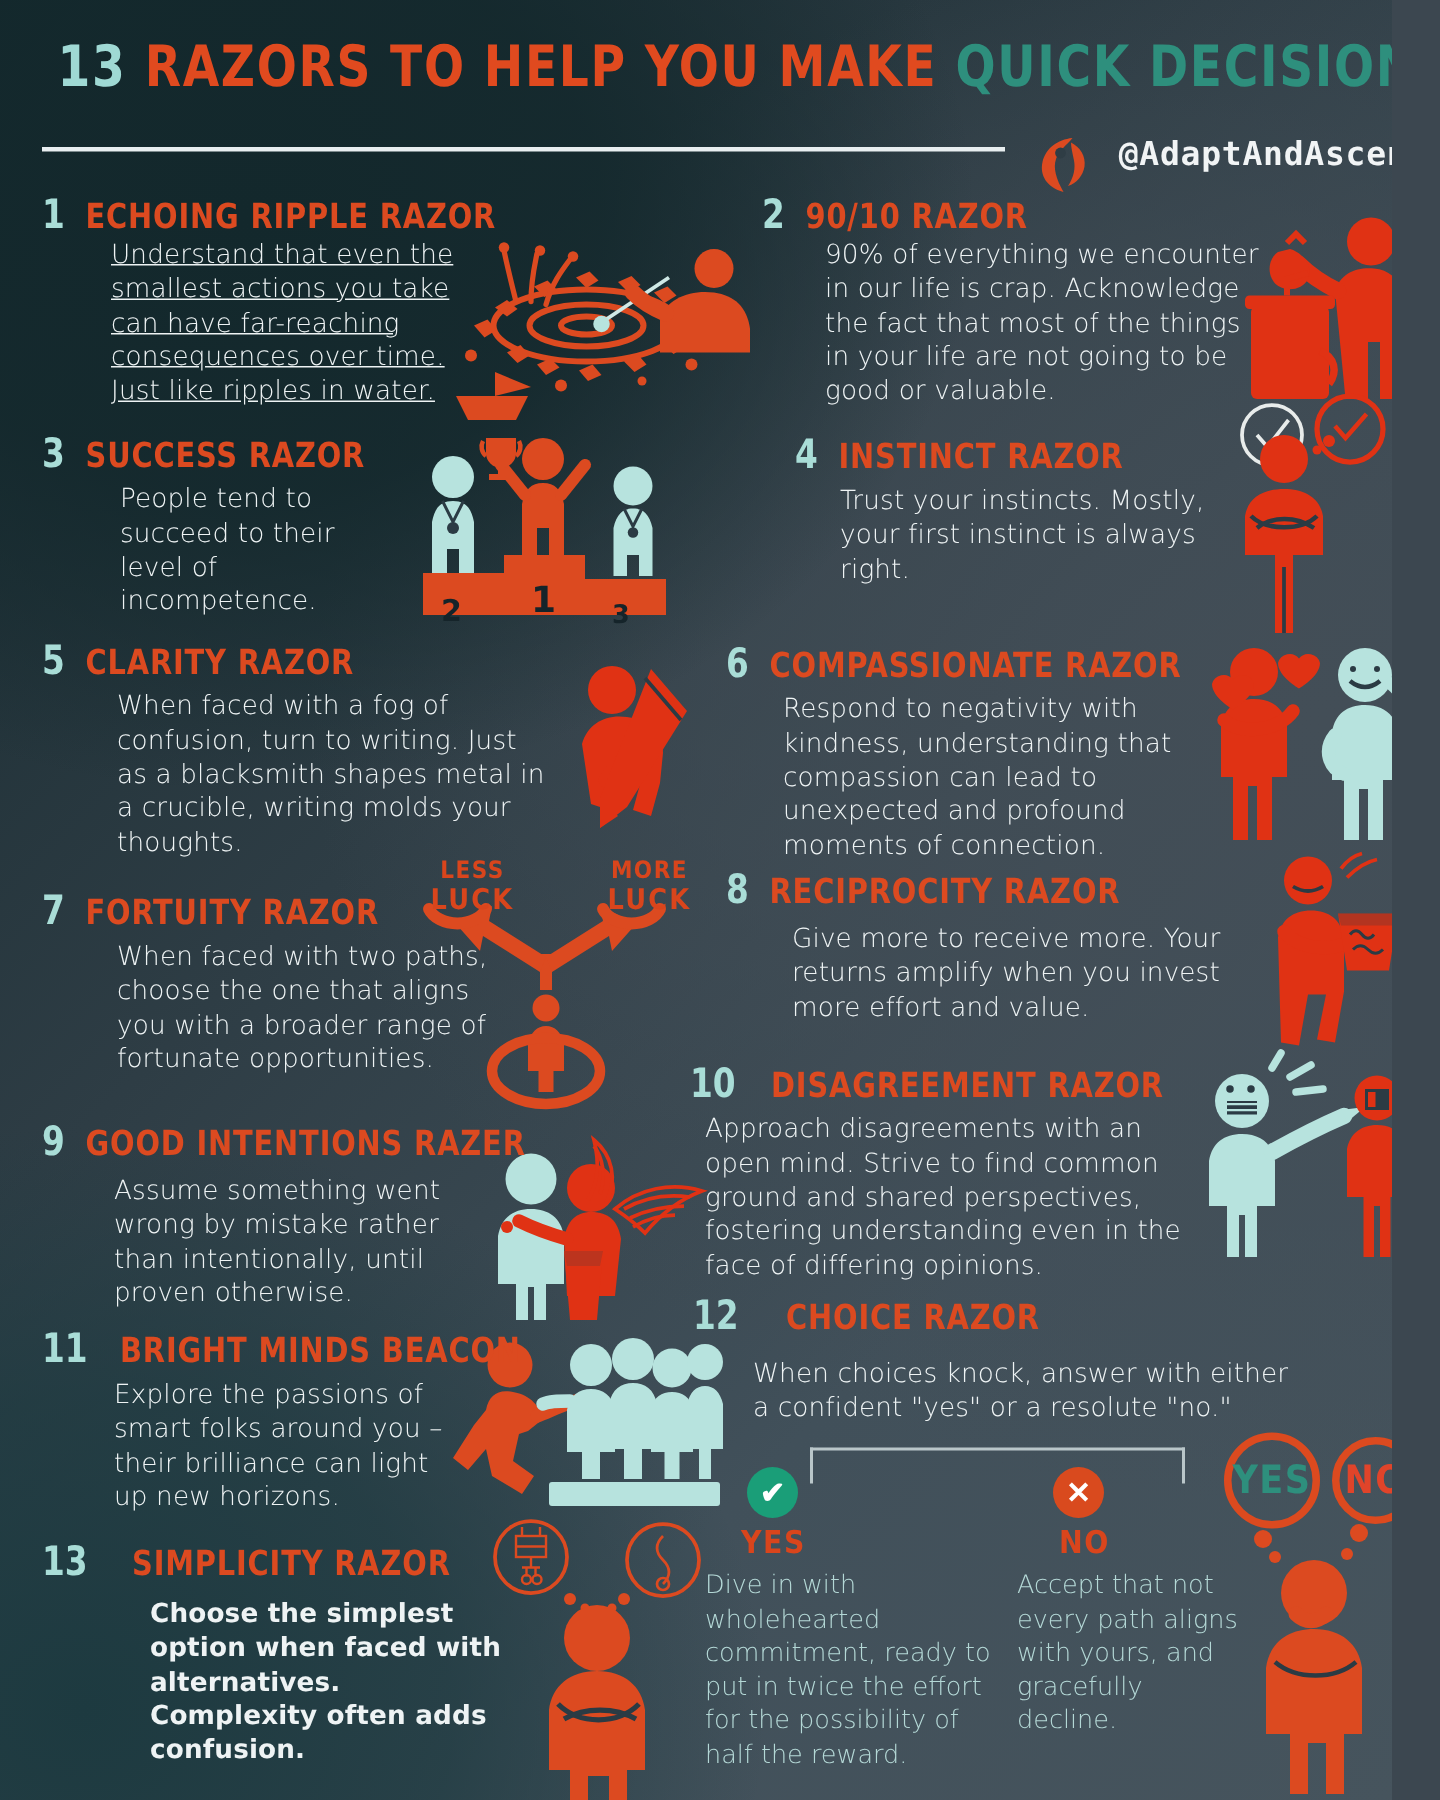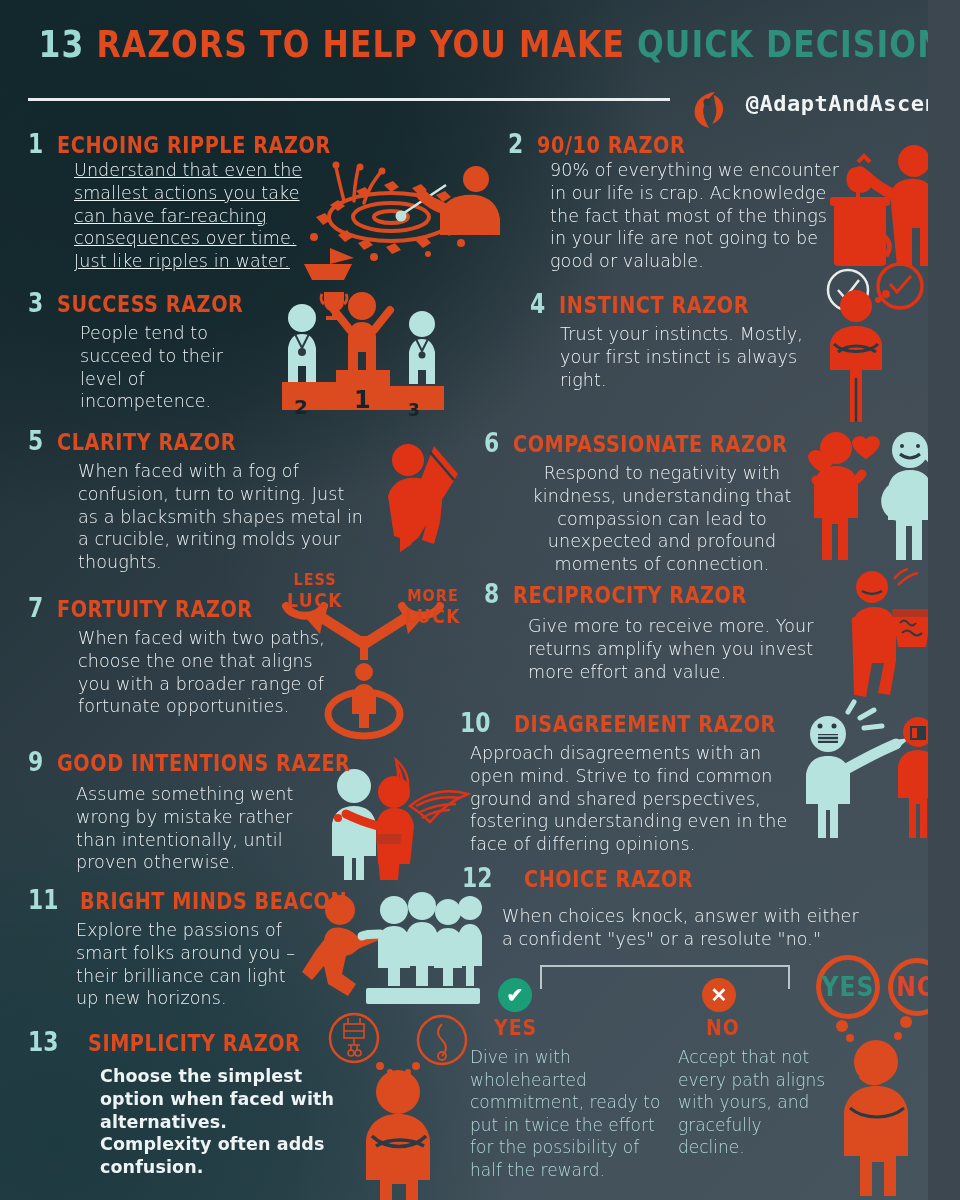--- a/index.html
+++ b/index.html
@@ -277,21 +277,21 @@
     <path d="M18 6 a20 14 0 0 0 38 0" stroke="#dc4a20" stroke-width="8" fill="none" stroke-linecap="round"></path>
     <path d="M134 6 a20 14 0 0 0 38 0" stroke="#dc4a20" stroke-width="8" fill="none" stroke-linecap="round"></path>
     <circle cx="96" cy="72" r="9" fill="#dc4a20"></circle>
     <path d="M84 96 C86 88 90 84 96 84 C102 84 106 88 108 96 L108 114 L101 114 L101 128 L91 128 L91 114 L84 114 Z" fill="#dc4a20"></path>
     <ellipse cx="96" cy="114" rx="36" ry="22" fill="none" stroke="#dc4a20" stroke-width="7"></ellipse>
   </svg>
   <div class="luck" style="left:272px; top:570px;">
     <span class="small">LESS</span>
     <span class="big">LUCK</span>
   </div>
-  <div class="luck" style="left:390px; top:586px;">
+  <div class="luck" style="left:390px; top:570px;">
     <span class="small">MORE</span>
     <span class="big">LUCK</span>
   </div>
 
   <svg class="ill" style="left:838px; top:565px;" width="112" height="150" viewBox="0 0 112 150">
     <circle cx="34" cy="22" r="16" fill="#e03214"></circle>
     <path d="M24 26 q10 6 20 0" stroke="#2b3b44" stroke-width="2.5" fill="none"></path>
     <path d="M14 60 C16 48 24 42 36 42 C48 42 56 48 58 60 L58 96 L52 130 L40 128 L46 98 L34 98 L28 132 L16 130 Z" fill="#e03214"></path>
     <path d="M18 56 C30 70 56 70 68 58" stroke="#e03214" stroke-width="9" fill="none" stroke-linecap="round"></path>
     <path d="M54 44 L94 44 L88 82 L60 82 Z" fill="#e03214"></path>
@@ -442,21 +442,21 @@
       <span class="rtitle">CLARITY RAZOR</span>
     </div>
     <div class="body" style="margin-left:50px; width:290px; margin-top:4px;">When faced with a fog of confusion, turn to writing. Just as a blacksmith shapes metal in a crucible, writing molds your thoughts.</div>
   </div>
 
   <div class="item" style="left:484px; top:427px; width:320px;">
     <div class="head">
       <span class="num">6</span>
       <span class="rtitle">COMPASSIONATE RAZOR</span>
     </div>
-    <div class="body" style="margin-left:38px; width:280px; margin-top:4px;text-align:center;">Respond to negativity with kindness, understanding that compassion can lead to unexpected and profound moments of connection.</div>
+    <div class="body" style="margin-left:38px; width:280px; margin-top:4px;">Respond to negativity with kindness, understanding that compassion can lead to unexpected and profound moments of connection.</div>
   </div>
 
   <div class="item" style="left:28px; top:592px; width:290px;">
     <div class="head">
       <span class="num">7</span>
       <span class="rtitle">FORTUITY RAZOR</span>
     </div>
     <div class="body" style="margin-left:50px; width:250px; margin-top:4px;">When faced with two paths, choose the one that aligns you with a broader range of fortunate opportunities.</div>
   </div>
 

